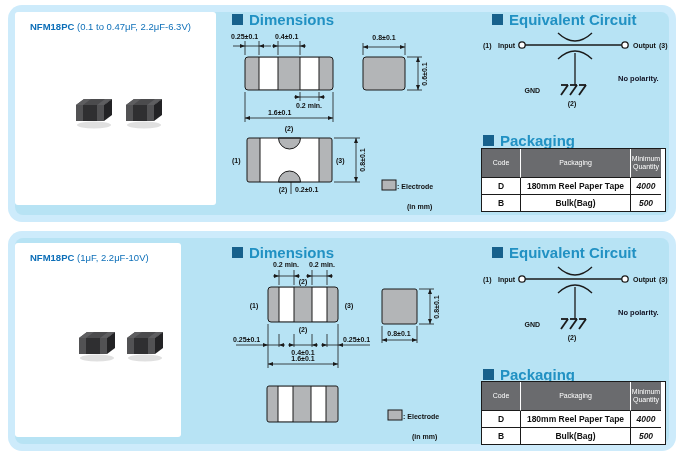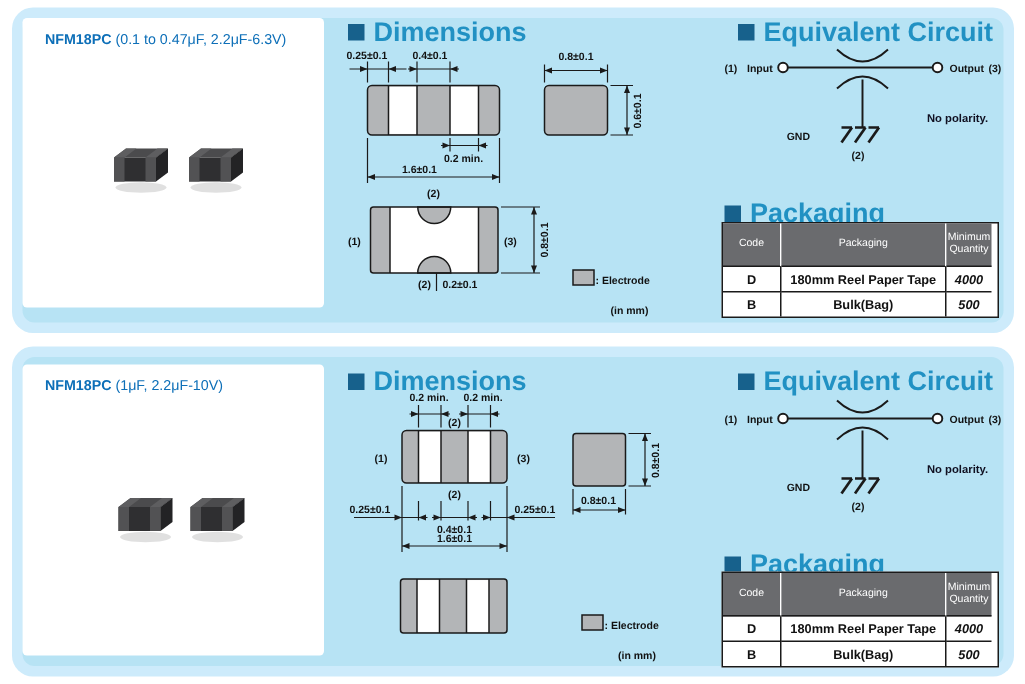--- a/index.html
+++ b/index.html
@@ -4,27 +4,27 @@
 <style>
   html,body{margin:0;padding:0;background:#ffffff;}
   #page{position:relative;width:683px;height:456px;background:#ffffff;overflow:hidden;
         font-family:"Liberation Sans", sans-serif;}
   .panel{position:absolute;left:8px;width:668px;background:#cdebfb;border-radius:14px;}
   #panel1{top:5px;height:217px;}
   #panel2{top:231px;height:220px;}
   .panel-fill{position:absolute;inset:7px;background:#b7e3f4;border-radius:8px;}
   .card{position:absolute;background:#ffffff;border-radius:3px;}
   #panel1 .card{left:7px;top:7px;width:201px;height:193px;}
-  #panel2 .card{left:7px;top:12px;width:201px;height:194px;text-decoration:underline;}
+  #panel2 .card{left:7px;top:12px;width:166px;height:194px;text-decoration:underline;}
   .title{position:absolute;left:15px;top:9px;font-size:9.5px;color:#0d6fb8;white-space:nowrap;}
   .title b{font-weight:bold;}
   .chip{position:absolute;}
   .sec-head{position:absolute;display:flex;align-items:center;gap:6px;}
   .sec-head .sq{width:11px;height:11px;background:#17618c;flex:none;}
-  .sec-head .tx{font-size:18px;font-weight:bold;color:#2191c3;white-space:nowrap;}
+  .sec-head .tx{font-size:15px;font-weight:bold;color:#2191c3;white-space:nowrap;}
   .drw{position:absolute;}
   svg text{font-family:"Liberation Sans", sans-serif;font-size:7px;font-weight:bold;fill:#111;}
   svg .note{font-size:7.5px;fill:#111122;}
   
   .pkg{position:absolute;width:183px;border:1.5px solid #1a1a1a;background:#fff;
        display:grid;grid-template-columns:39px 110px 30px;}
   .pkg .h{background:#6a6b6e;color:#fff;font-size:7px;font-weight:normal;
           display:flex;align-items:center;justify-content:center;text-align:center;
           height:28px;border-right:1px solid #fff;border-bottom:1px solid #1a1a1a;line-height:1.15;}
   .pkg .h.last{border-right:none;}

